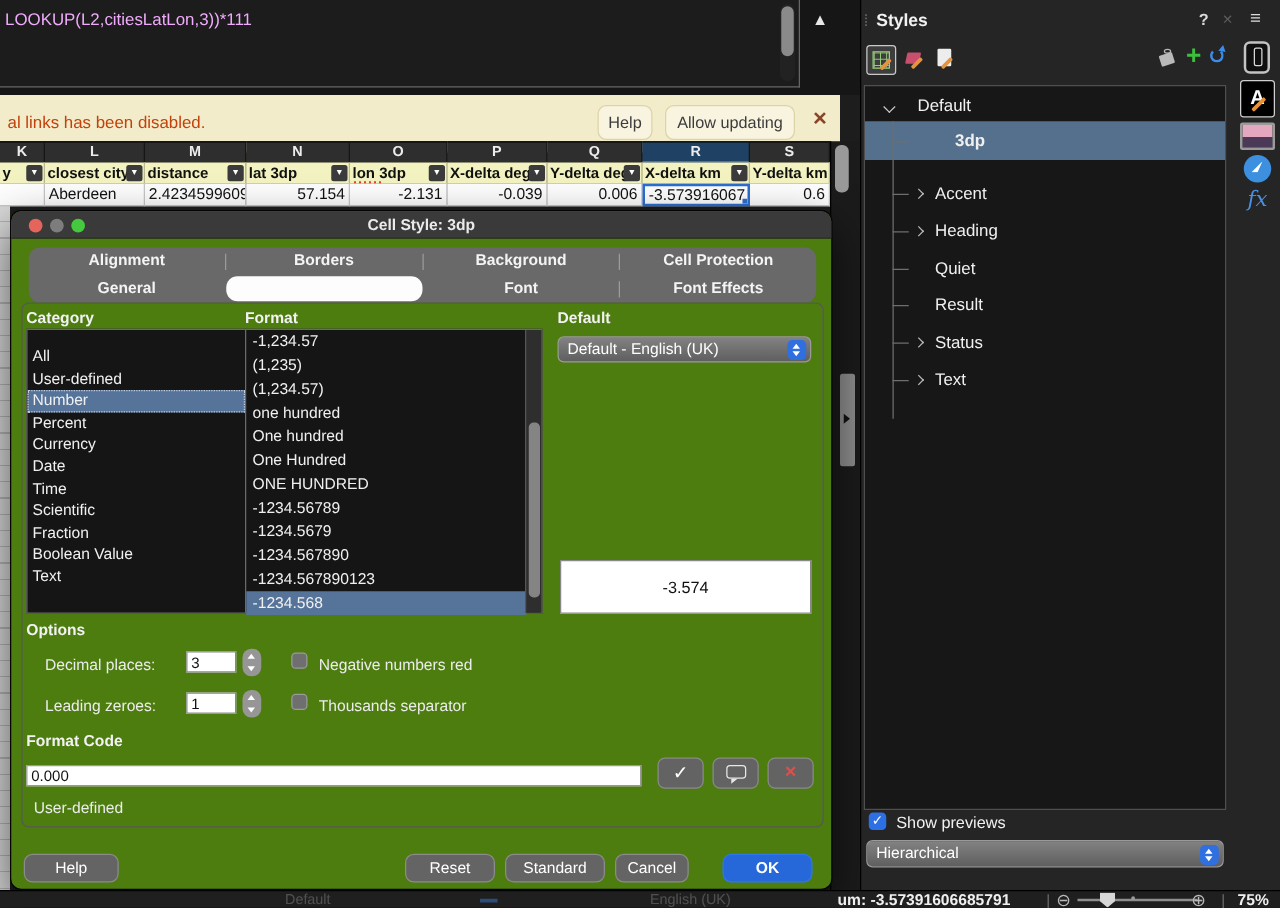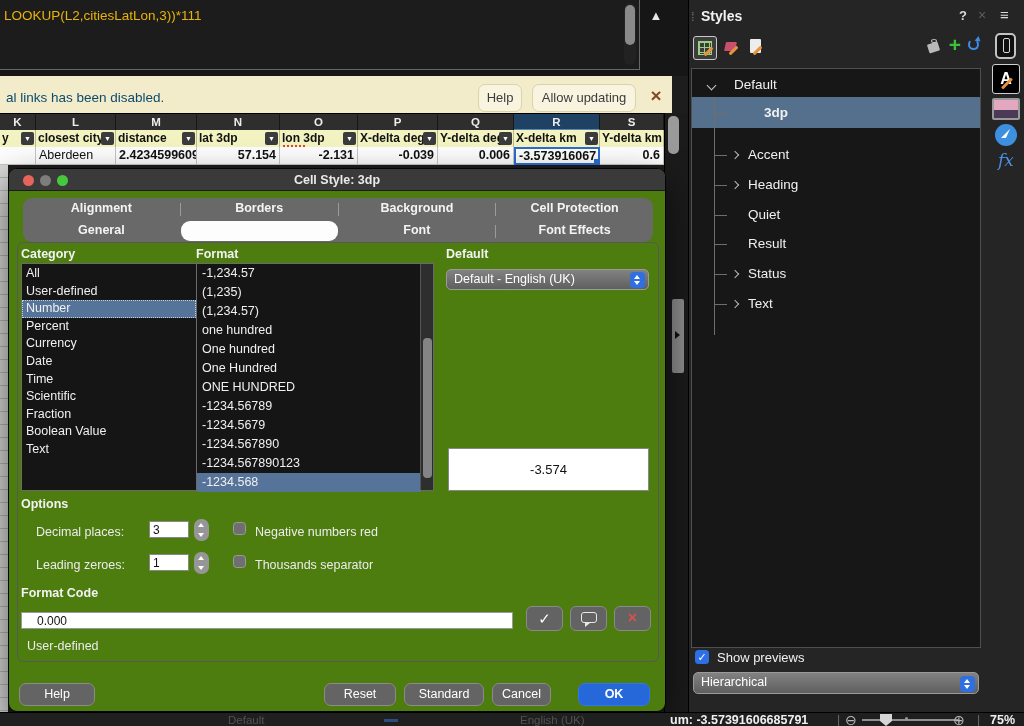--- a/index.html
+++ b/index.html
@@ -4,28 +4,28 @@
 <style>
   * { margin:0; padding:0; box-sizing:border-box; }
   html,body { width:1024px; height:726px; overflow:hidden; background:#1d1d1d;
     font-family:"Liberation Sans", sans-serif; }
   .abs { position:absolute; }
 
   
   #formula-region { left:0; top:0; width:688px; height:76px; background:#161616; }
   #formula-box { left:0; top:0; width:640px; height:70px; background:#1c1c1c;
     border-right:1px solid #666; border-bottom:1px solid #666; }
-  #formula-text { left:4px; top:8px; color:#eab308; font-size:13.5px; white-space:nowrap; }
+  #formula-text { left:4px; top:8px; color:#f0abfc; font-size:13.5px; white-space:nowrap; }
   #formula-scroll { right:3px; top:3px; width:12px; height:62px; background:#222; border-radius:6px; }
   #formula-thumb { left:1px; top:2px; width:10px; height:40px; background:#8a8a8a; border-radius:5px; }
   #formula-collapse { left:646px; top:8px; width:20px; height:18px; color:#e8e8e8; font-size:13px; text-align:center; }
 
   
   #infobar { left:0; top:76px; width:672px; height:46px; background:#f3ecca; border-bottom:1px solid #9a9467; }
-  #infobar-msg { left:6px; top:14px; color:#0c4a6e; font-size:13.5px; }
+  #infobar-msg { left:6px; top:14px; color:#c2410c; font-size:13.5px; }
   .ib-btn { top:8px; height:28px; background:#f9f4df; border:1px solid #ddd3a8; border-radius:7px;
     color:#3c3c3c; font-size:13px; text-align:center; line-height:26px; }
   #ib-help { left:478px; width:44px; }
   #ib-allow { left:532px; width:104px; }
   #ib-close { left:645px; top:9px; width:22px; height:26px; color:#8a4429; font-size:19px; font-weight:bold; text-align:center; }
 
   
   #grid { left:0; top:113px; width:664px; }
   .grow { display:flex; position:absolute; left:0; }
   .cw0{width:36px}.cw1{width:80px}.cw2{width:81px}.cw3{width:83px}.cw4{width:78px}
@@ -37,21 +37,21 @@
   #filter-row { top:17px; height:17px; }
   .fcell { position:relative; background:#f3f3c1; border-right:1px solid #b9b98e; height:17px;
     color:#111; font-size:12px; font-weight:bold; line-height:16px; padding-left:2px; overflow:hidden; white-space:nowrap; }
   .fdrop { position:absolute; right:1px; top:2px; width:13px; height:13px; background:#3b3b3b;
     border-radius:2px; color:#fff; font-size:7px; text-align:center; line-height:13px; }
   .squig { position:absolute; left:3px; bottom:0; width:24px; height:2px;
     background:repeating-linear-gradient(90deg,#e0452a 0 2px,transparent 2px 4px); }
   #data-row { top:34px; height:18px; }
   .dcell { position:relative; background:#fdfdfd; border-right:1px solid #c6c6c6; border-bottom:1px solid #c6c6c6;
     height:18px; color:#111; font-size:12.5px; line-height:17px; padding:0 3px; overflow:hidden; white-space:nowrap; }
-  .dcell.num { text-align:right;font-weight:bold; }
+  .dcell.num { text-align:right; }
   .dcell.selcell { border:2px solid #2a6ed0; line-height:14px; }
   .sel-handle { position:absolute; right:0; bottom:0; width:4px; height:4px; background:#2a6ed0; }
 
   
   #left-sliver { left:0; top:165px; width:8px; height:547px; background:#d8d8d8;
     background-image:repeating-linear-gradient(#d8d8d8 0 12px,#b3b3b3 12px 13px); }
   #vstrip { left:664px; top:113px; width:24px; height:599px; background:#1b1b1b; border-left:1px solid #000; }
   #sheet-vthumb { left:3px; top:3px; width:11px; height:38px; background:#9a9a9a; border-radius:5px; }
   #splitter { left:7px; top:186px; width:12px; height:74px; background:#8d8d8d; border-radius:2px; }
   #splitter-arrow { left:3px; top:32px; width:0; height:0; border-left:5px solid #111;
@@ -71,21 +71,21 @@
   .tab { flex:1; text-align:center; color:#f4f4f4; font-size:12.5px; font-weight:bold; line-height:21px; height:22px; }
   .tsep { width:1px; height:13px; background:#9b9b9b; }
   .tab.active { background:#fdfdfd; border-radius:9px; margin:1px; height:20px; }
   #tabpage { left:8px; top:73px; width:642px; height:420px; border:1px solid #585858; border-radius:6px; }
 
   .dlg-h { color:#f2f2f2; font-size:12.5px; font-weight:bold; }
   #cat-label { left:12px; top:78px; } #fmt-label { left:187px; top:78px; } #lang-label { left:437px; top:78px; }
   #opt-label { left:12px; top:328px; } #code-label { left:12px; top:417px; }
 
   .listbox { background:#151515; border:1px solid #6a6a6a; }
-  #cat-list { left:12px; top:94px; width:176px; height:228px; padding-top:1px; }
+  #cat-list { left:12px; top:94px; width:176px; height:228px; padding-top:13px; }
   .cat-item { color:#f0f0f0; font-size:12.5px; line-height:17.6px; padding-left:4px; }
   .cat-item.selected { background:#56749a; outline:1px dotted rgba(255,255,255,.65); outline-offset:-1px; }
   #fmt-list { left:187px; top:94px; width:238px; height:228px; }
   .fmt-item { color:#f0f0f0; font-size:12.5px; line-height:19px; padding-left:5px; width:224px; }
   .fmt-item.selected { background:#56749a; }
   #fmt-scroll { position:absolute; right:0; top:0; width:13px; height:226px; background:#2e2e2e; border-left:1px solid #555; }
   #fmt-thumb { position:absolute; left:2px; top:74px; width:9px; height:140px; background:#848484; border-radius:4px; }
 
   .dropdown { background:linear-gradient(#828282,#5f5f5f); border:1px solid #9a9a9a; border-radius:5px;
     color:#fff; font-size:12.5px; line-height:19px; padding-left:7px; }
@@ -101,21 +101,21 @@
   .opt-label { color:#ececec; font-size:12.5px; }
   .opt-input { position:absolute; width:40px; height:17px; background:#fff; border:1px solid #888;
     color:#111; font-size:12px; padding-left:3px; font-family:"Liberation Sans",sans-serif; }
   .spin { position:absolute; width:15px; height:22px; background:#969696; border-radius:7px; }
   .spin .up { position:absolute; left:4px; top:4px; width:0; height:0;
     border-left:3.5px solid transparent; border-right:3.5px solid transparent; border-bottom:4px solid #fff; }
   .spin .dn { position:absolute; left:4px; bottom:4px; width:0; height:0;
     border-left:3.5px solid transparent; border-right:3.5px solid transparent; border-top:4px solid #fff; }
   .chk { position:absolute; width:13px; height:13px; background:#6f6f6f; border:1px solid #9a9a9a; border-radius:3.5px; }
   #code-input { left:12px; top:443px; width:492px; height:17px; background:#fff; border:1px solid #999;
-    color:#111; font-size:12px; padding-left:15px; font-family:"Liberation Sans",sans-serif; }
+    color:#111; font-size:12px; padding-left:3px; font-family:"Liberation Sans",sans-serif; }
   .mini-btn { position:absolute; top:437px; width:37px; height:25px; background:#636363;
     border:1px solid #8a8a8a; border-radius:6px; text-align:center; }
   #btn-check { left:517px; color:#fff; font-size:15px; line-height:23px; }
   #btn-comment { left:561px; }
   .bubble { position:absolute; left:10px; top:5px; width:16px; height:11px; border:1.6px solid #e8e8e8; border-radius:3px; }
   .bubble-tail { position:absolute; left:14px; top:16px; width:0; height:0;
     border-top:4px solid #e8e8e8; border-right:5px solid transparent; }
   #btn-delete { left:605px; color:#d4534f; font-size:16px; font-weight:bold; line-height:22px; }
   #user-defined { left:18px; top:470px; color:#ececec; font-size:12.5px; }
 

